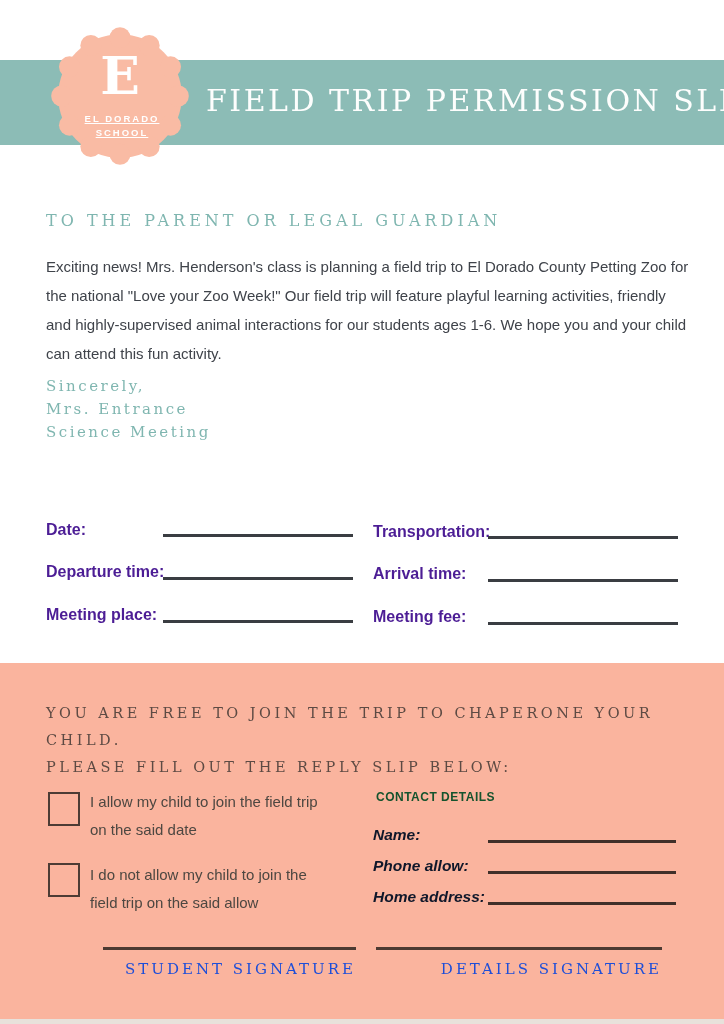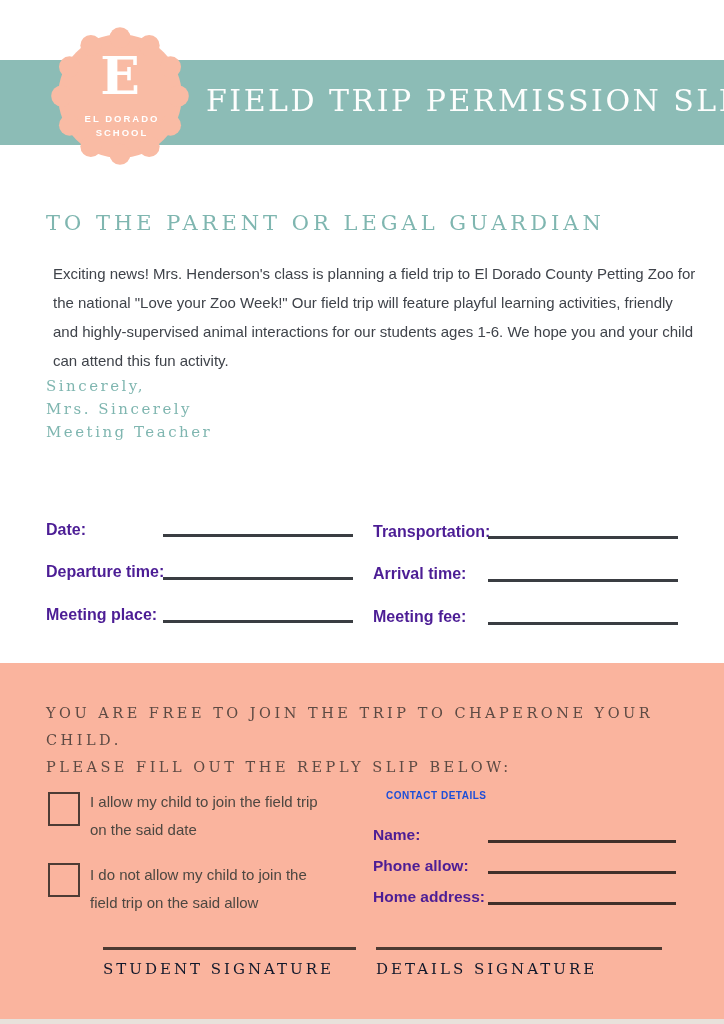--- a/index.html
+++ b/index.html
@@ -10,49 +10,49 @@
   .banner{position:absolute;left:0;top:60px;width:724px;height:85px;background:#8cbcb6;}
   .banner-title{position:absolute;left:206px;top:23px;font-family:"DejaVu Serif",serif;
         font-weight:400;font-size:30px;letter-spacing:2.5px;color:#fdfefd;white-space:nowrap;}
 
   
   .badge{position:absolute;left:46px;top:26px;width:148px;height:140px;}
   .badge svg{position:absolute;left:0;top:0;width:100%;height:100%;}
   .badge-initial{position:absolute;left:0;right:0;top:20px;text-align:center;
         font-family:"DejaVu Serif",serif;font-weight:700;font-size:52px;color:#ffffff;line-height:60px;}
   .badge-school{position:absolute;left:4px;right:0;top:86px;text-align:center;color:#ffffff;
-        font-size:9.5px;font-weight:700;letter-spacing:2px;line-height:14px;}
+        font-size:9.5px;font-weight:700;letter-spacing:2px;line-height:14px;text-decoration:underline;}
   .badge-school span{display:block;}
 
   
   .salutation{position:absolute;left:46px;top:211px;font-family:"DejaVu Serif",serif;
-        font-size:21px;letter-spacing:4px;color:#7fb6b0;white-space:nowrap;}
-  .body-par{position:absolute;left:46px;top:252px;width:648px;margin:7px;
+        font-size:16px;letter-spacing:4px;color:#7fb6b0;white-space:nowrap;}
+  .body-par{position:absolute;left:46px;top:252px;width:648px;margin:0;
         font-size:15px;line-height:29px;color:#3f434a;}
   .closing{position:absolute;left:46px;top:375px;font-family:"DejaVu Serif",serif;
         font-size:15px;letter-spacing:2.5px;line-height:23px;color:#7fb6b0;}
   .instruction{position:absolute;left:46px;top:469px;font-size:15.5px;color:#3f434a;}
 
   
   .f-label{position:absolute;font-size:16px;font-weight:700;color:#4c1d95;white-space:nowrap;}
   .f-line{position:absolute;height:3px;background:#3a3d42;}
 
   
   .reply{position:absolute;left:0;top:663px;width:724px;height:356px;background:#fab49e;}
   .reply-heading{position:absolute;left:46px;top:37px;font-family:"DejaVu Serif",serif;
         font-size:14.5px;letter-spacing:3.5px;line-height:27px;color:#5d4a43;}
   .checkbox{position:absolute;left:48px;width:28px;height:30px;border:2px solid #4c3c35;background:transparent;}
   .cb-label{position:absolute;left:90px;width:246px;font-size:15px;line-height:28px;color:#4d4741;}
-  .contact-heading{position:absolute;left:386px;top:127px;font-size:10px;font-weight:700;
-        letter-spacing:0.5px;color:#1d4ed8;}
-  .c-label{position:absolute;left:373px;font-size:15.5px;font-weight:700;color:#4c1d95;white-space:nowrap;}
+  .contact-heading{position:absolute;left:376px;top:127px;font-size:12px;font-weight:700;
+        letter-spacing:0.5px;color:#14532d;}
+  .c-label{position:absolute;left:373px;font-size:15.5px;font-weight:700;color:#0f172a;white-space:nowrap;font-style:italic;}
   .c-line{position:absolute;left:488px;width:188px;height:3px;background:#40302a;}
   .sig-line{position:absolute;top:284px;height:3px;background:#4c3a32;}
-  .sig-label{position:absolute;top:297px;text-align:left;font-family:"DejaVu Serif",serif;
-        font-size:15px;letter-spacing:3px;color:#0f172a;}
+  .sig-label{position:absolute;top:297px;text-align:right;font-family:"DejaVu Serif",serif;
+        font-size:15px;letter-spacing:3px;color:#1d4ed8;}
 
   
   .bottom-edge{position:absolute;left:0;top:1019px;width:724px;height:5px;background:#e8e1db;}
 </style>
 </head>
 <body>
 
 <div class="page">
 
   <div class="banner">
@@ -81,22 +81,22 @@
     <div class="badge-school">
       <span>EL DORADO</span>
       <span>SCHOOL</span>
     </div>
   </div>
 
   <div class="salutation">TO THE PARENT OR LEGAL GUARDIAN</div>
   <p class="body-par">Exciting news! Mrs. Henderson's class is planning a field trip to El Dorado County Petting Zoo for the national "Love your Zoo Week!" Our field trip will feature playful learning activities, friendly and highly-supervised animal interactions for our students ages 1-6. We hope you and your child can attend this fun activity.</p>
   <div class="closing">
     <div>Sincerely,</div>
-    <div>Mrs. Sincerely</div>
-    <div>Meeting Teacher</div>
+    <div>Mrs. Entrance</div>
+    <div>Science Meeting</div>
   </div>
 
   <div class="f-label" style="left:46px;top:521px">Date:</div>
   <div class="f-line" style="left:163px;top:534px;width:190px"></div>
   <div class="f-label" style="left:373px;top:523px">Transportation:</div>
   <div class="f-line" style="left:488px;top:536px;width:190px"></div>
 
   <div class="f-label" style="left:46px;top:563px">Departure time:</div>
   <div class="f-line" style="left:163px;top:577px;width:190px"></div>
   <div class="f-label" style="left:373px;top:565px">Arrival time:</div>

